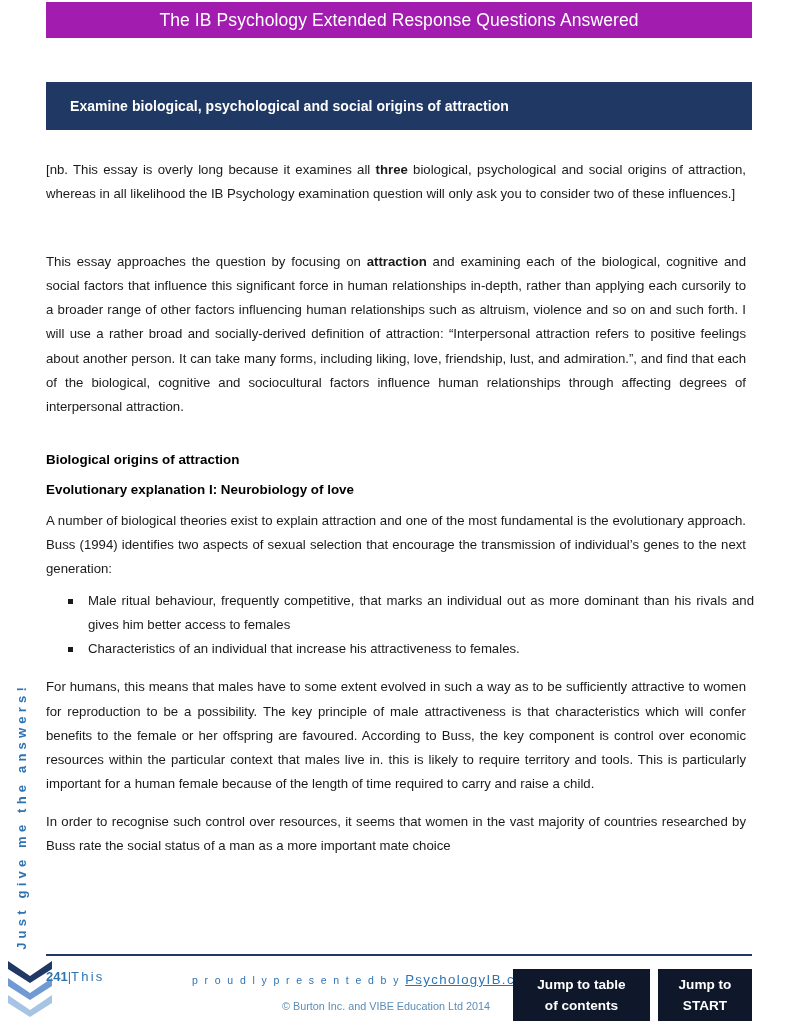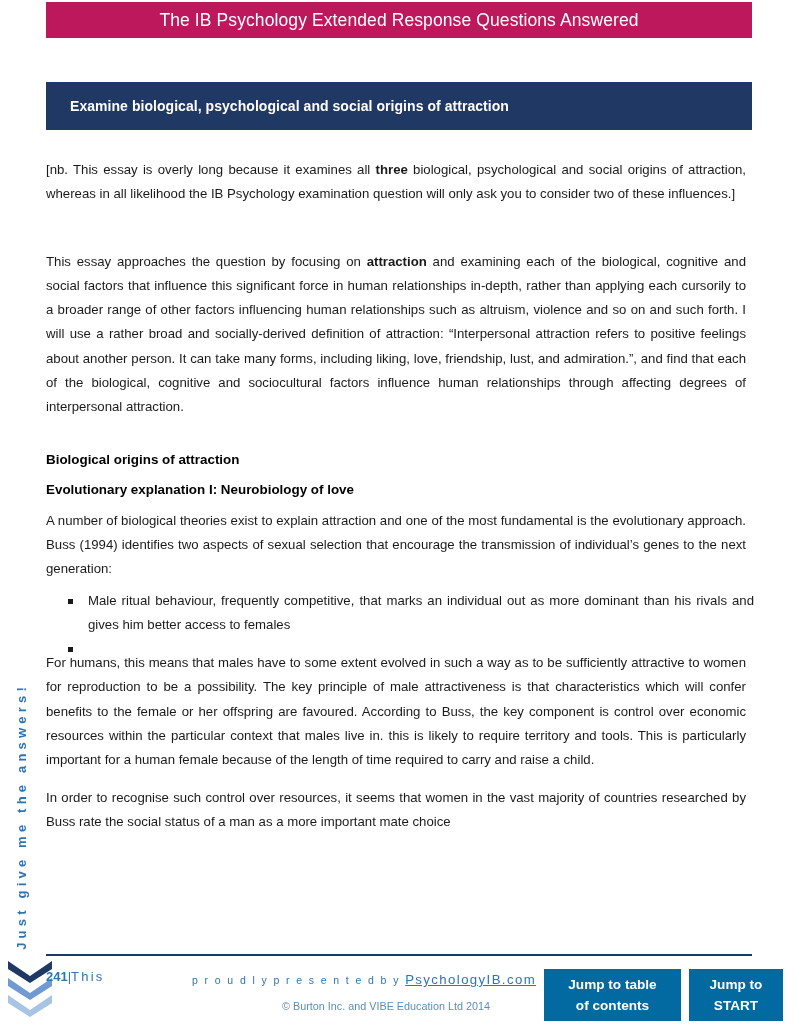--- a/index.html
+++ b/index.html
@@ -23,21 +23,21 @@
     height: 1035px;
   }
 
   
   .top-banner {
     position: absolute;
     left: 46px;
     top: 2px;
     width: 706px;
     height: 36px;
-    background: #be185d;
+    background: #a21caf;
     display: flex;
     align-items: center;
     justify-content: center;
   }
   .top-banner-title {
     color: #ffffff;
     font-size: 17.5px;
     font-weight: 400;
     letter-spacing: 0.1px;
     white-space: nowrap;
@@ -220,31 +220,30 @@
     top: 38px;
     width: 680px;
     text-align: center;
     font-size: 10.8px;
     color: #5b8db8;
     white-space: nowrap;
   }
 
   .jump-btn {
     position: absolute;
-    background: #0369a1;
+    background: #0f172a;
     color: #ffffff;
     font-size: 13.6px;
     font-weight: bold;
     display: flex;
     flex-direction: column;
     align-items: center;
     justify-content: center;
     line-height: 21px;
     text-align: center;
-    margin-left: 31px;
   }
   .jump-toc {
     left: 467px;
     top: 7px;
     width: 137px;
     height: 52px;
   }
   .jump-start {
     left: 612px;
     top: 7px;
@@ -280,21 +279,21 @@
     <div class="spacer-xs"></div>
 
     <h3 class="sub-heading">Evolutionary explanation I: Neurobiology of love</h3>
 
     <div class="spacer-xs"></div>
 
     <p class="body-text">A number of biological theories exist to explain attraction and one of the most fundamental is the evolutionary approach. Buss (1994) identifies two aspects of sexual selection that encourage the transmission of individual’s genes to the next generation:</p>
 
     <ul class="bullets">
       <li><span class="sq"></span><span>Male ritual behaviour, frequently competitive, that marks an individual out as more dominant than his rivals and gives him better access to females</span></li>
-      <li class="last"><span class="sq"></span></li>
+      <li class="last"><span class="sq"></span><span>Characteristics of an individual that increase his attractiveness to females.</span></li>
     </ul>
 
     <div class="spacer-sm"></div>
 
     <p class="body-text">For humans, this means that males have to some extent evolved in such a way as to be sufficiently attractive to women for reproduction to be a possibility. The key principle of male attractiveness is that characteristics which will confer benefits to the female or her offspring are favoured. According to Buss, the key component is control over economic resources within the particular context that males live in. this is likely to require territory and tools. This is particularly important for a human female because of the length of time required to carry and raise a child.</p>
 
     <div class="spacer-sm"></div>
 
     <p class="body-text">In order to recognise such control over resources, it seems that women in the vast majority of countries researched by Buss rate the social status of a man as a more important mate choice</p>
 

